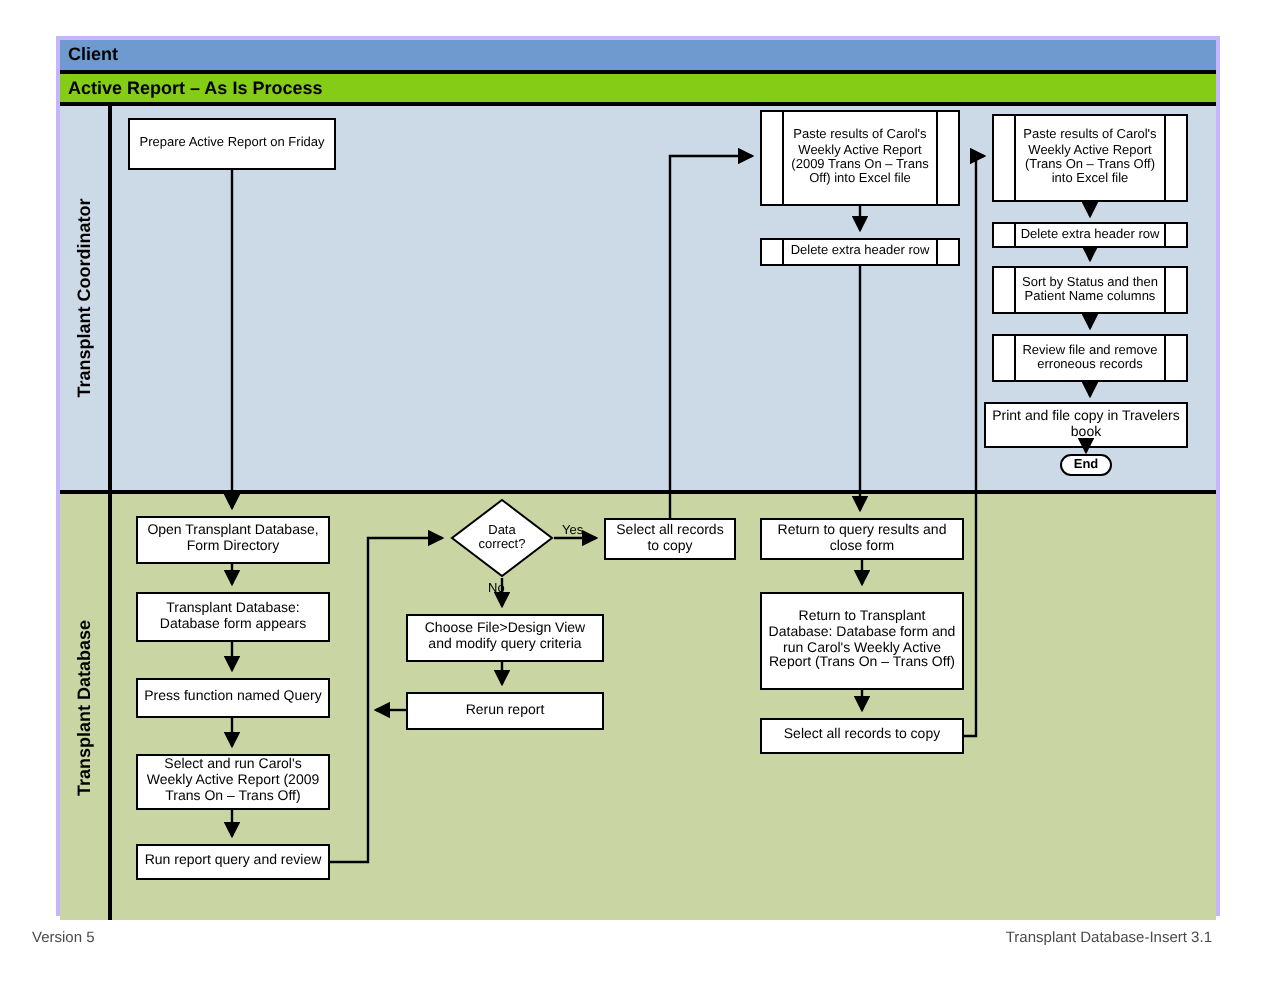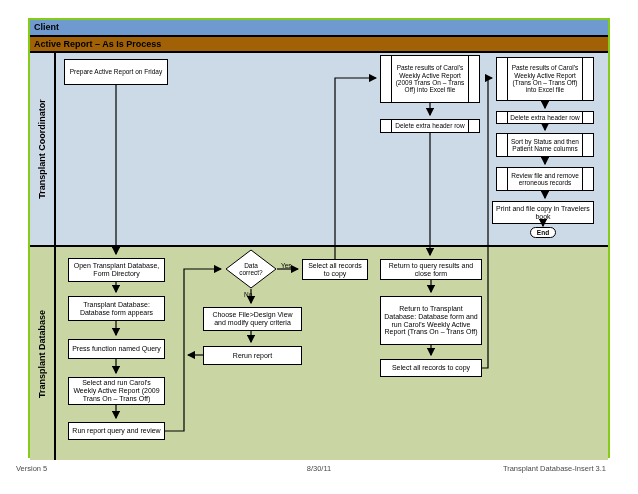--- a/index.html
+++ b/index.html
@@ -2,28 +2,28 @@
 <html><head>
 <meta charset="utf-8">
 <style>
   html,body{margin:0;padding:0;background:#ffffff;}
   .canvas{
     position:relative;width:638px;height:494px;background:#ffffff;overflow:hidden;
     font-family:"Liberation Sans",sans-serif;color:#000;
   }
   .frame{
     position:absolute;left:28px;top:18px;width:582px;height:440px;
-    border:2px solid #84cc16;box-sizing:border-box;background:#fff;
+    border:2px solid #c4b5fd;box-sizing:border-box;background:#fff;
   }
   .client-bar{
     height:15px;background:#6e9ad0;border-bottom:2px solid #000;
     font-size:9px;font-weight:bold;line-height:15px;padding-left:4px;box-sizing:content-box;
   }
   .title-bar{
-    height:14px;background:#a16207;border-bottom:2px solid #000;
+    height:14px;background:#84cc16;border-bottom:2px solid #000;
     font-size:9px;font-weight:bold;line-height:14px;padding-left:4px;
   }
   .lane{display:flex;width:100%;}
   .lane1{height:194px;border-bottom:2px solid #000;box-sizing:border-box;}
   .lane2{height:213px;}
   .lane-label{
     width:26px;border-right:2px solid #000;box-sizing:border-box;
     display:flex;align-items:center;justify-content:center;flex:none;
   }
   .lane-label span{
@@ -139,16 +139,15 @@
       <path d="M482,368 L488,368 L488,78 L492,78" marker-end="url(#arr)"></path>
       <path d="M545,101 L545,108" marker-end="url(#arr)"></path>
       <path d="M545,124 L545,130" marker-end="url(#arr)"></path>
       <path d="M545,157 L545,164" marker-end="url(#arr)"></path>
       <path d="M545,191 L545,198" marker-end="url(#arr)"></path>
       <path d="M543,224 L543,226" marker-end="url(#arr)"></path>
     </g>
   </svg>
 
   <div class="footer-text footer-version">Version 5</div>
-  <div class="footer-text footer-date">8/30/11</div>
   <div class="footer-text footer-doc">Transplant Database-Insert 3.1</div>
 
 </div>
 
 </body></html>

